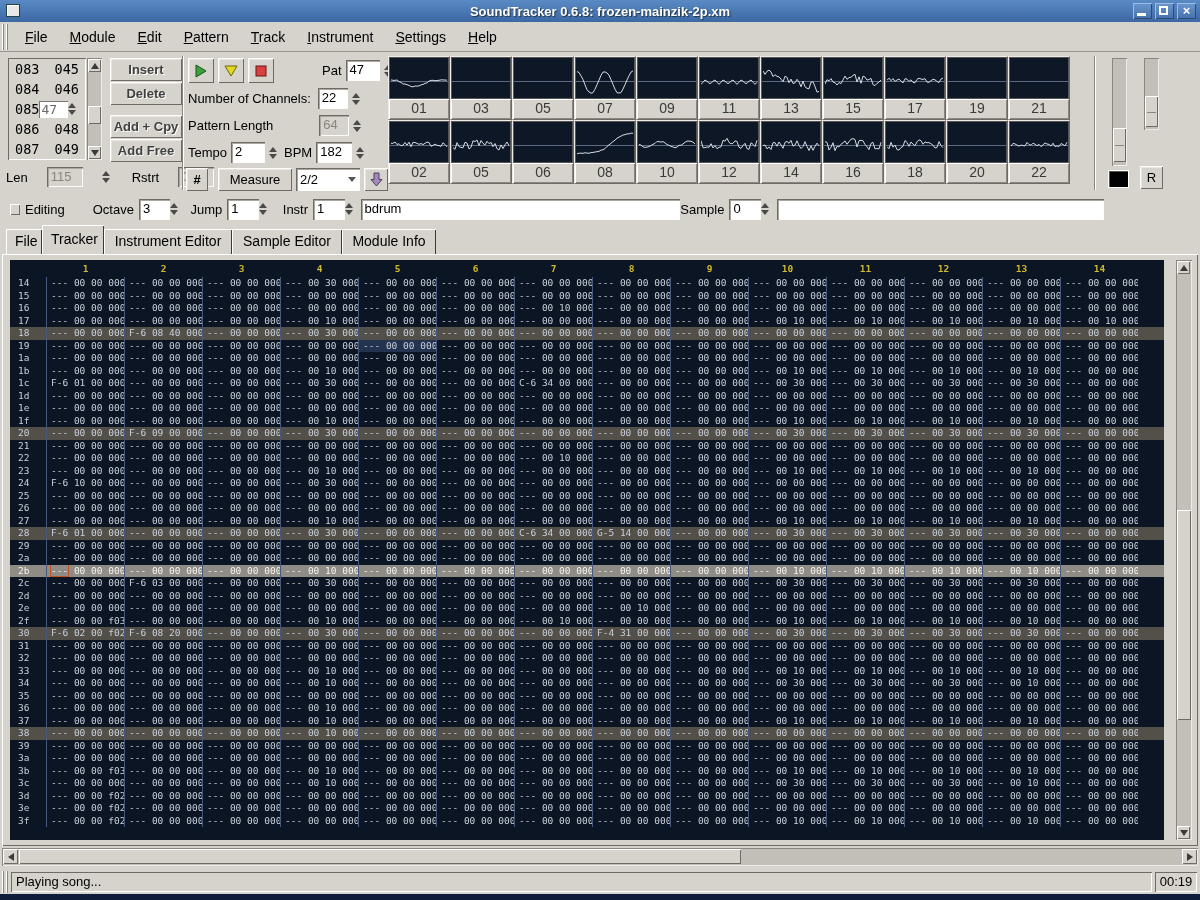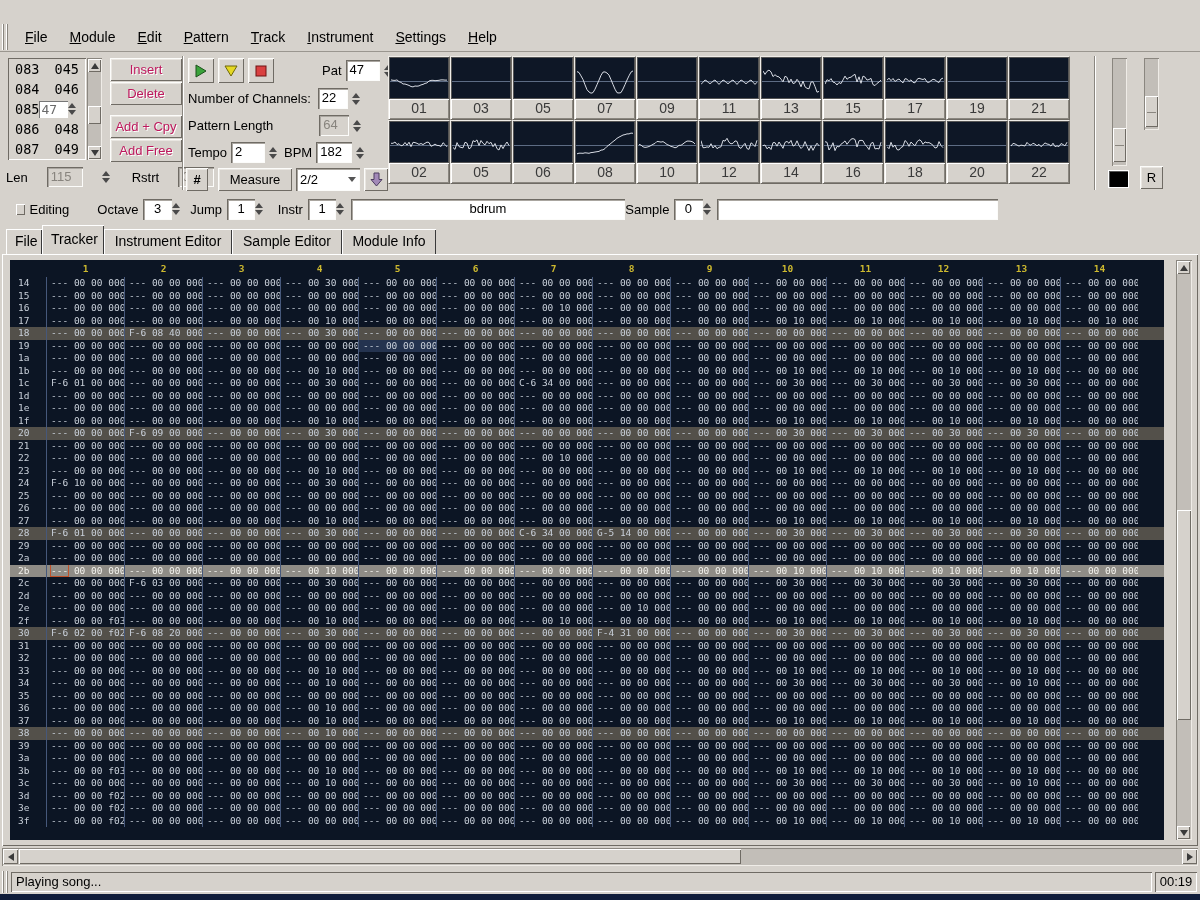--- a/index.html
+++ b/index.html
@@ -26,21 +26,21 @@
   .grip{width:8px;height:26px;margin:0 4px 0 2px;
     background:repeating-linear-gradient(90deg,#fff 0 1px,#8a867f 1px 2px,#d6d2cc 2px 4px);}
   .menu-item{padding:5px 11px;font-size:14px;cursor:default;}
   .menu-item .u{text-decoration:underline;}
   
   .raised{background:#d6d2cc;box-shadow:inset 1px 1px 0 #fcfcfa,inset -1px -1px 0 #6f6b64,inset 2px 2px 0 #e9e6e1;}
   .entry{background:#fff;box-shadow:inset 1px 1px 0 #6f6b64,inset 2px 2px 0 #aaa6a0,inset -1px -1px 0 #fcfcfa;
     font-size:13px;padding:2px 4px;white-space:nowrap;overflow:hidden;}
   .entry.dis{background:#d6d2cc;color:#88847e;}
   .btn{display:flex;align-items:center;justify-content:center;font-size:13px;cursor:default;}
-  .btn.dis{color:#be185d;text-shadow:1px 1px 0 #fff;}
+  .btn.dis{color:#404040;text-shadow:1px 1px 0 #fff;font-weight:bold;}
   .spin{display:inline-flex;flex-direction:column;justify-content:center;width:11px;height:20px;}
   .spin i{display:block;width:0;height:0;border-left:4px solid transparent;border-right:4px solid transparent;margin:1px 0;}
   .spin .up{border-bottom:5px solid #4a4a4a;}
   .spin .dn{border-top:5px solid #4a4a4a;}
   .lbl{white-space:nowrap;font-size:13px;}
   
   .toolpanel{position:absolute;left:0;top:52px;width:1200px;height:142px;background:#d6d2cc;}
   .poslist{position:absolute;left:8px;top:6px;width:78px;height:102px;background:#d6d2cc;
     box-shadow:inset 1px 1px 0 #6f6b64,inset -1px -1px 0 #fff;padding:1px 0;}
   .posrow{display:flex;justify-content:space-between;padding:0 7px;height:20px;line-height:20px;
@@ -75,21 +75,21 @@
   .waveview .mid{position:absolute;left:0;right:0;top:58%;height:1px;background:#5d6c84;}
   .wavelabel{height:20px;background:#d6d2cc;text-align:center;font-size:14px;color:#3a3a3a;line-height:19px;
     box-shadow:inset 1px 1px 0 #fff,inset -1px -1px 0 #8a867f;}
   
   .slider{position:absolute;width:15px;background:#c2beb8;box-shadow:inset 1px 1px 0 #8a867f,inset -1px -1px 0 #efece7;}
   .sl-thumb{position:absolute;left:1px;width:13px;background:#d6d2cc;
     box-shadow:inset 1px 1px 0 #fff,inset -1px -1px 0 #6f6b64;}
   .sl-thumb::after{content:"";position:absolute;left:2px;right:2px;top:50%;height:1px;background:#8a867f;}
   .blacksq{position:absolute;background:#000;box-shadow:inset 1px 1px 0 #555;border:1px solid #fff;}
   
-  .editrow{position:absolute;left:6px;top:194px;width:992px;height:30px;display:flex;align-items:center;text-align:center;}
+  .editrow{position:absolute;left:0;top:194px;width:1104px;height:30px;display:flex;align-items:center;}
   .checkbox{width:11px;height:11px;background:#d6d2cc;box-shadow:inset 1px 1px 0 #fff,inset -1px -1px 0 #6f6b64;
     margin-left:10px;margin-right:5px;}
   
   .tabs{position:absolute;left:0;top:224px;width:1200px;height:30px;}
   .tab{position:absolute;bottom:0;height:25px;padding:0 9px;background:#d6d2cc;font-size:14px;
     line-height:24px;box-shadow:inset 1px 1px 0 #fff,inset -1px 0 0 #3a3a3a;cursor:default;}
   .tab.active{height:29px;line-height:28px;box-shadow:inset 1px 1px 0 #fff,inset -1px 0 0 #3a3a3a;z-index:2;}
   
   .trackerpanel{position:absolute;left:2px;top:254px;width:1196px;height:592px;
     background:#d6d2cc;box-shadow:inset 1px 1px 0 #fff,inset -1px -1px 0 #6f6b64;}
@@ -128,20 +128,35 @@
   .lockicon{position:relative;width:12px;height:14px;}
   .lockicon .body{position:absolute;left:0;bottom:0;width:12px;height:8px;background:#35486b;border:1px solid #1d2a44;}
   .lockicon .shackle{position:absolute;left:2px;top:0;width:6px;height:6px;border:2px solid #35486b;
     border-bottom:none;border-radius:4px 4px 0 0;}
 </style>
 </head>
 <body>
 
 <div class="win">
 
+  <div class="titlebar">
+    <div class="title-icon"></div>
+    <span class="title-text">SoundTracker 0.6.8: frozen-mainzik-2p.xm</span>
+    <div class="winbtns">
+      <div class="wbtn">
+          <span class="g-min"></span>
+        </div>
+      <div class="wbtn">
+          <span class="g-max"></span>
+        </div>
+      <div class="wbtn">
+          <span class="g-close">×</span>
+        </div>
+    </div>
+  </div>
 
   <div class="menubar">
     <div class="grip"></div>
     <div id="menus" style="display:flex;">
         <span class="menu-item"><span class="u">F</span>ile</span>
         <span class="menu-item"><span class="u">M</span>odule</span>
         <span class="menu-item"><span class="u">E</span>dit</span>
         <span class="menu-item"><span class="u">P</span>attern</span>
         <span class="menu-item"><span class="u">T</span>rack</span>
         <span class="menu-item"><span class="u">I</span>nstrument</span>

